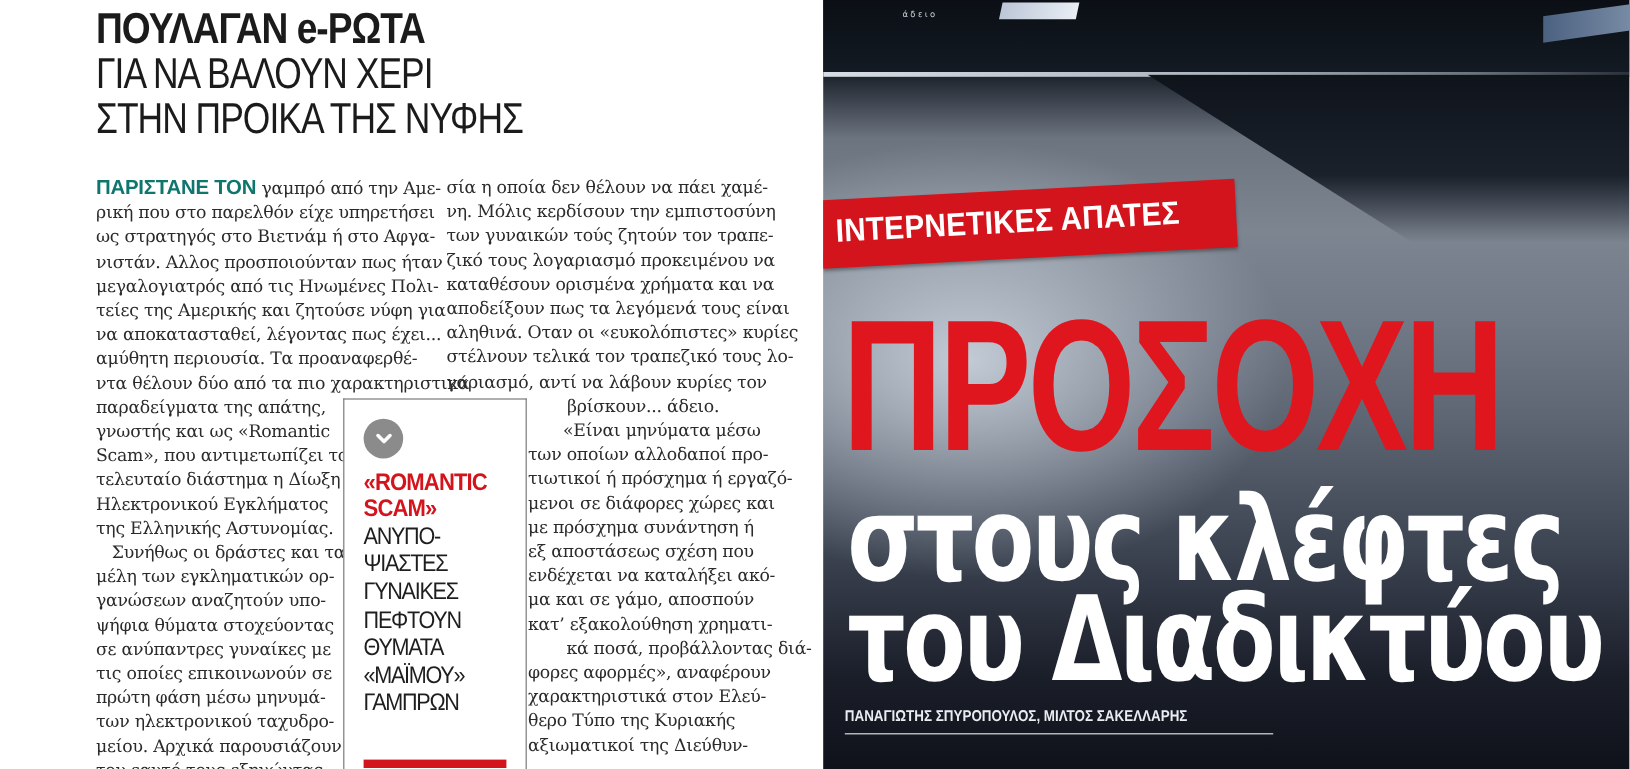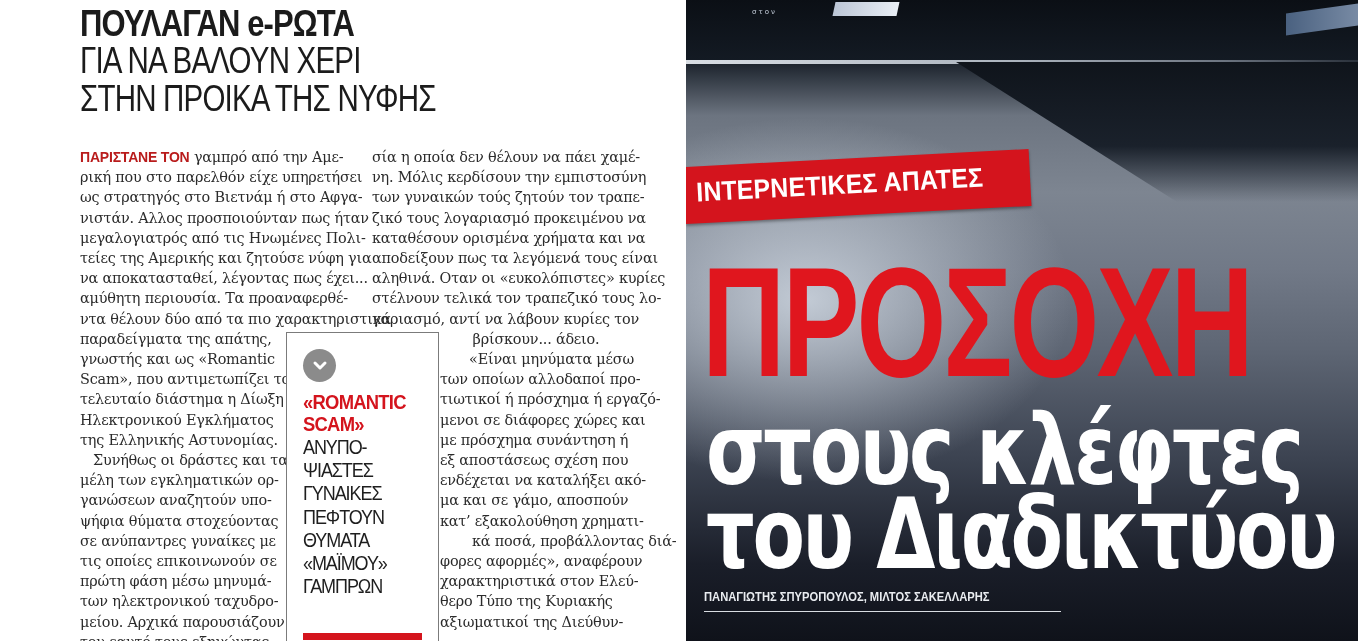--- a/index.html
+++ b/index.html
@@ -5,21 +5,21 @@
   html,body{margin:0;padding:0;}
   body{width:1358px;height:641px;overflow:hidden;background:#fff;position:relative;font-family:"DejaVu Serif","Liberation Serif",serif;color:#2a2a2a;}
   .page-left{position:absolute;left:0;top:0;width:686px;height:641px;background:#fff;}
   .headline{position:absolute;left:80px;top:6px;width:420px;font-family:"Liberation Sans","DejaVu Sans",sans-serif;color:#1b1b1b;}
   .headline .h1{font-weight:bold;font-size:36px;line-height:36px;letter-spacing:-1px;transform:scaleX(0.86);transform-origin:left;white-space:nowrap;}
   .headline .h2{font-size:36px;line-height:38px;letter-spacing:-1px;transform:scaleX(0.82);transform-origin:left;white-space:nowrap;}
   .col{position:absolute;font-size:14.4px;line-height:20.2px;color:#2b2b2b;letter-spacing:-0.2px;}
   .col .line{display:block;white-space:nowrap;text-align:justify;}
   .col1{left:80px;top:147px;width:296px;}
   .col2{left:372px;top:147px;width:300px;}
-  .lead{font-family:"Liberation Sans","DejaVu Sans",sans-serif;font-weight:bold;color:#b91c1c;font-size:14px;}
+  .lead{font-family:"Liberation Sans","DejaVu Sans",sans-serif;font-weight:bold;color:#0f766e;font-size:17px;}
   .sidebox{position:absolute;left:286px;top:332px;width:151px;height:309px;border:1px solid #7b7b7b;border-bottom:none;background:#fff;}
   .chev{position:absolute;left:16px;top:16px;width:33px;height:33px;border-radius:50%;background:#8b8b8b;display:flex;align-items:center;justify-content:center;}
   .chev svg{width:16px;height:12px;}
   .side-title{position:absolute;left:16px;top:58px;width:140px;font-family:"Liberation Sans","DejaVu Sans",sans-serif;font-weight:bold;color:#d4141d;font-size:20px;line-height:22px;letter-spacing:-0.8px;transform:scaleX(0.92);transform-origin:left;}
   .side-body{position:absolute;left:16px;top:103px;width:140px;font-family:"Liberation Sans","DejaVu Sans",sans-serif;color:#1e1e1e;font-size:20px;line-height:23.2px;letter-spacing:-1.2px;transform:scaleX(0.9);transform-origin:left;}
   .side-body span{display:block;white-space:nowrap;}
   .side-bar{position:absolute;left:16px;top:300px;width:119px;height:7px;background:#d4141d;}
 
   .photo{position:absolute;left:686px;top:0;width:672px;height:641px;overflow:hidden;
     background:
@@ -122,21 +122,21 @@
         <span>ΘΥΜΑΤΑ</span>
         <span>«ΜΑΪΜΟΥ»</span>
         <span>ΓΑΜΠΡΩΝ</span>
       </div>
     <div class="side-bar"></div>
   </div>
 </div>
 
 <div class="photo">
   <div class="laptop-top"></div>
-  <div class="leds">στον</div>
+  <div class="leds">άδειο</div>
   <div class="keys"></div>
   <div class="wing"></div>
   <div class="laptop-edge"></div>
   <div class="laptop-shadow"></div>
 
   <div class="tag">
     <span>ΙΝΤΕΡΝΕΤΙΚΕΣ ΑΠΑΤΕΣ</span>
   </div>
   <div class="big-red">ΠΡΟΣΟΧΗ</div>
   <div class="big-white bw1">στους κλέφτες</div>

